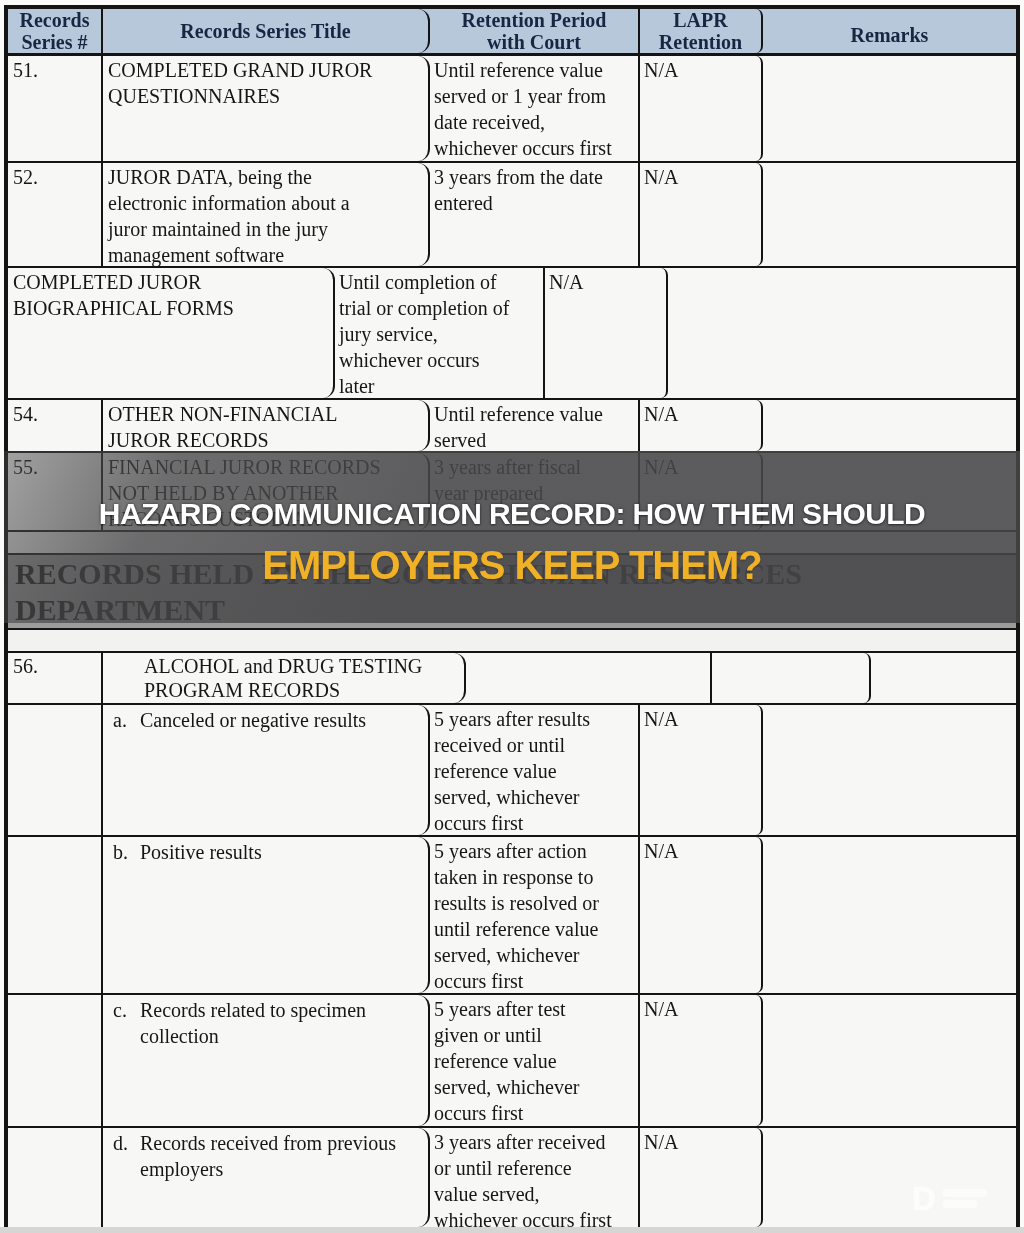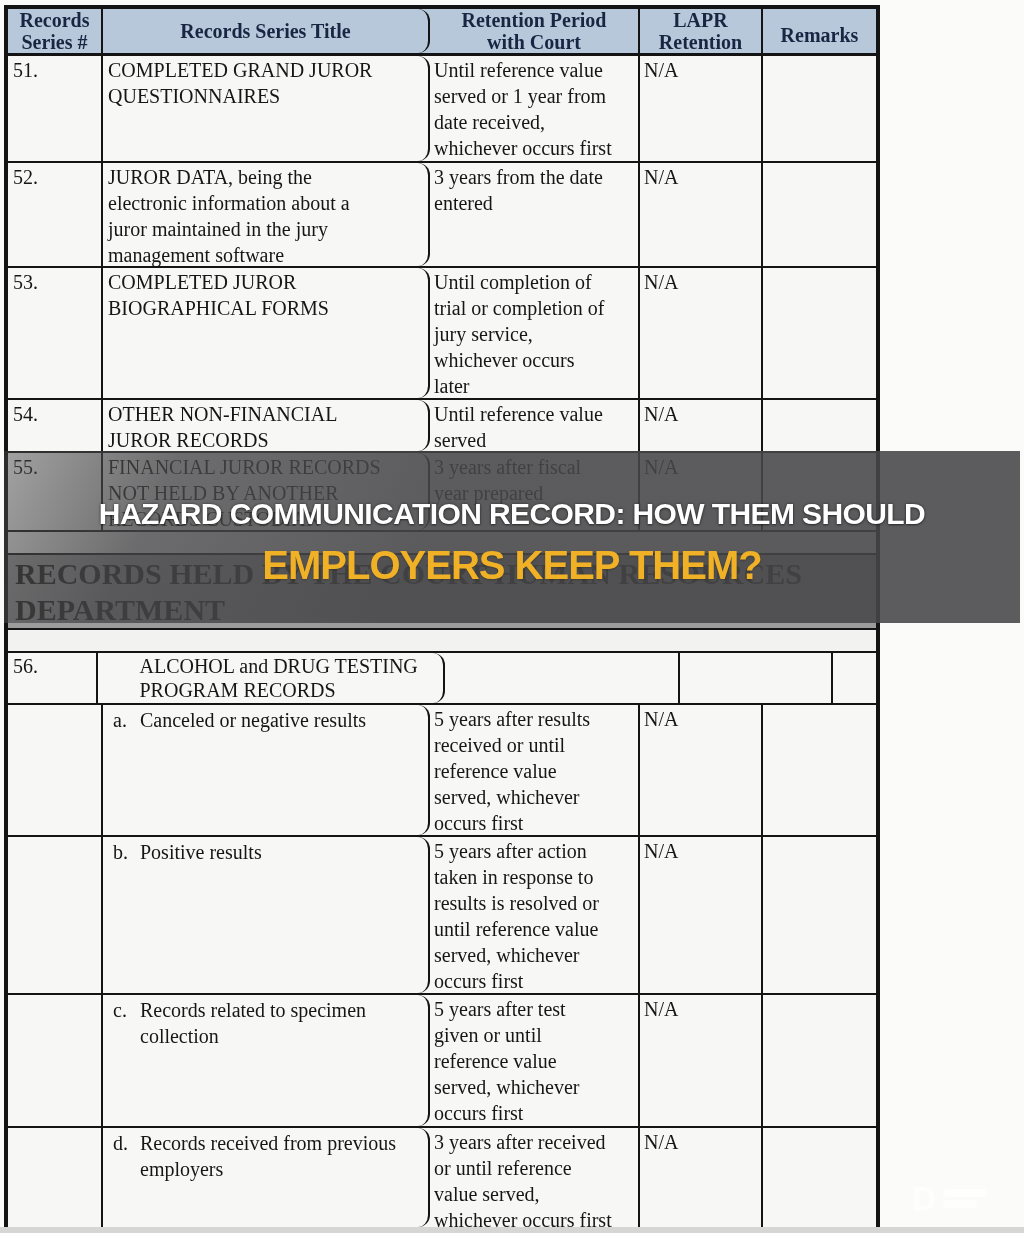--- a/index.html
+++ b/index.html
@@ -4,29 +4,29 @@
 <style>
   html,body{margin:0;padding:0;}
   body{
     width:1024px;height:1233px;position:relative;overflow:hidden;
     background:#fbfbfa;
     font-family:"Liberation Serif","DejaVu Serif",serif;
     color:#161616;
   }
   
   .table{
-    position:absolute;left:4px;top:5px;width:876px;box-sizing:border-box;
+    position:absolute;left:4px;top:5px;width:1016px;box-sizing:border-box;
     border:4px solid #141414;background:#f7f7f6;
   }
   .row{display:flex;box-sizing:border-box;border-bottom:2px solid #141414;}
   .cell{box-sizing:border-box;border-right:2px solid #141414;overflow:hidden;}
   .c1{width:95px;}
   .c2{width:327px;border-radius:12px;}
   .c3{width:210px;}
-  .c4{width:123px;}
+  .c4{width:123px;border-radius:7px;}
   .c5{flex:1;border-right:none;margin-top:8px;}
   .pre{white-space:pre-line;}
   
   .hrow{height:47px;border-bottom:3px solid #141414;background:#b8c8db;}
   .hcell{
     display:flex;align-items:center;justify-content:center;text-align:center;
     font-weight:bold;font-size:20px;line-height:22px;color:#182642;
   }
   
   .bcell{font-size:20px;line-height:26px;padding:1px 2px 0 5px;}
@@ -118,21 +118,20 @@
 electronic information about a
 juror maintained in the jury
 management software</div>
     <div class="cell c3 bcell ret pre">3 years from the date
 entered</div>
     <div class="cell c4 bcell lapr">N/A</div>
     <div class="cell c5 bcell"></div>
   </div>
 
   <div class="row r53">
-    <div class="cell c1 bcell">53.</div>
     <div class="cell c2 bcell pre">COMPLETED JUROR
 BIOGRAPHICAL FORMS</div>
     <div class="cell c3 bcell ret pre">Until completion of
 trial or completion of
 jury service,
 whichever occurs
 later</div>
     <div class="cell c4 bcell lapr">N/A</div>
     <div class="cell c5 bcell"></div>
   </div>

